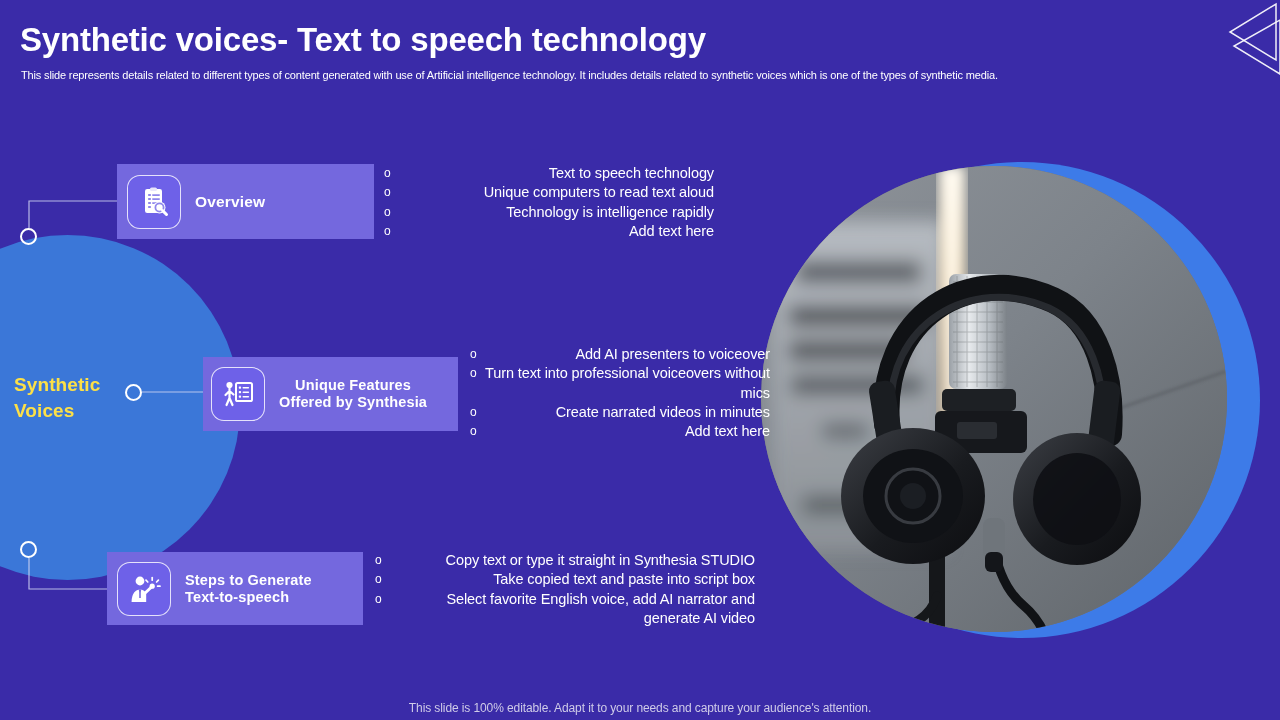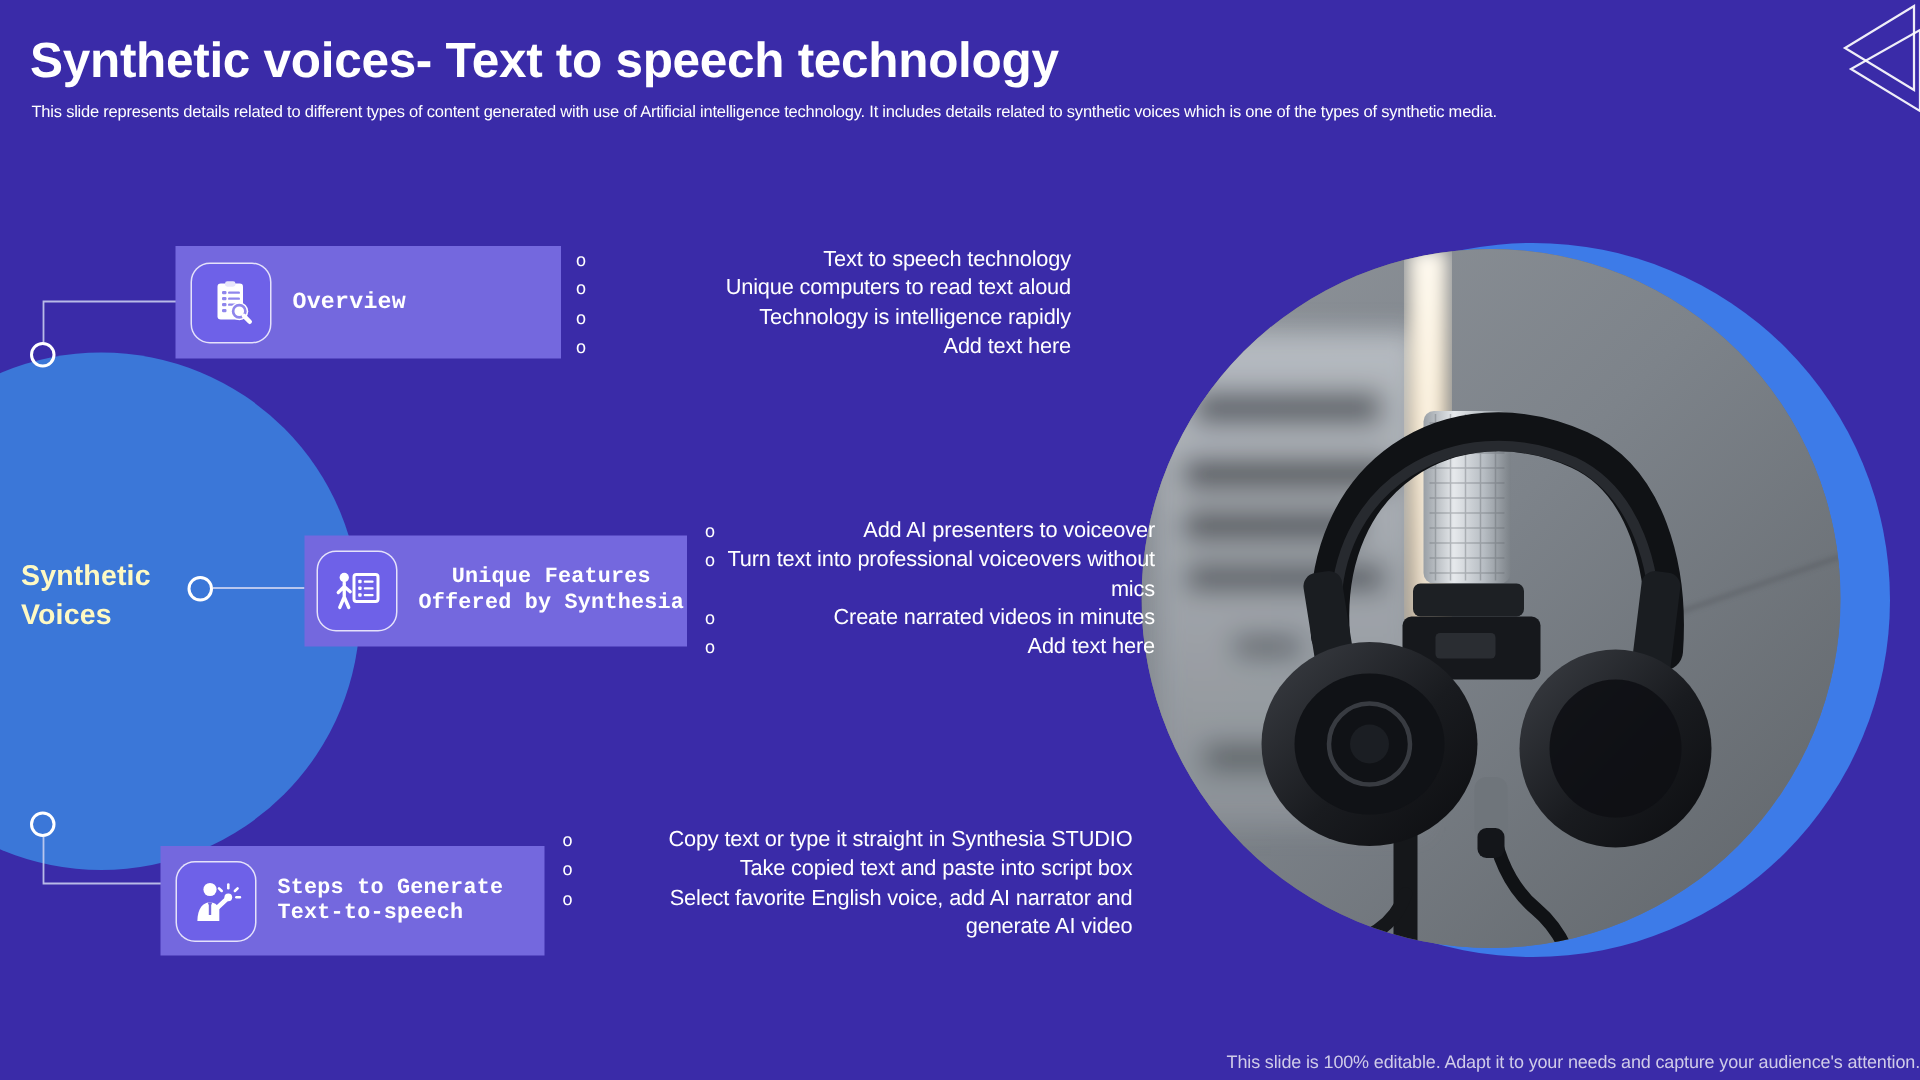--- a/index.html
+++ b/index.html
@@ -62,21 +62,21 @@
     height: 345px;
     border-radius: 50%;
     background: #3b77d8;
   }
   .circle-label {
     position: absolute;
     left: 14px;
     top: 372px;
     font-size: 19px;
     font-weight: bold;
-    color: #fef9c3;
+    color: #fde047;
     line-height: 26px;
     letter-spacing: 0.1px;
   }
 
   
   .node {
     position: absolute;
     width: 17px;
     height: 17px;
     border-radius: 50%;
@@ -100,42 +100,41 @@
   
   .card {
     position: absolute;
     background: #7468de;
     display: flex;
     align-items: center;
     box-sizing: border-box;
   }
   .card.c1 { left: 117px; top: 164px; width: 257px; height: 75px; padding-left: 10px; }
   .card.c2 { left: 203px; top: 357px; width: 255px; height: 74px; padding-left: 8px; text-align: center; }
-  .card.c3 { left: 107px; top: 564px; width: 256px; height: 73px; padding-left: 10px; }
+  .card.c3 { left: 107px; top: 552px; width: 256px; height: 73px; padding-left: 10px; }
 
   .icon-box {
     width: 54px;
     height: 54px;
     border-radius: 13px;
     background: #6e61e8;
     border: 1.6px solid rgba(255,255,255,0.82);
     display: flex;
     align-items: center;
     justify-content: center;
     flex: none;
     box-sizing: border-box;
   }
   .card-label {
     margin-left: 14px;
     color: #ffffff;
     font-size: 14.5px;
     font-weight: bold;
     line-height: 17px;
     letter-spacing: 0.15px;
-    font-family: Liberation Mono, monospace;
   }
   .card.c1 .card-label { font-size: 15.5px; }
 
   
   .bullets {
     position: absolute;
     color: #ffffff;
   }
   .bullets.b1 { left: 384px; top: 164px; width: 330px; }
   .bullets.b2 { left: 470px; top: 345px; width: 300px; }
@@ -183,21 +182,21 @@
     position: absolute;
     inset: 0;
   }
 
   
   .footer {
     position: absolute;
     left: 0;
     right: 0;
     top: 701px;
-    text-align: right;
+    text-align: center;
     font-size: 12px;
     color: #cfcbe8;
     letter-spacing: -0.1px;
   }
 </style>
 </head>
 <body>
 
 <div class="slide">
 

